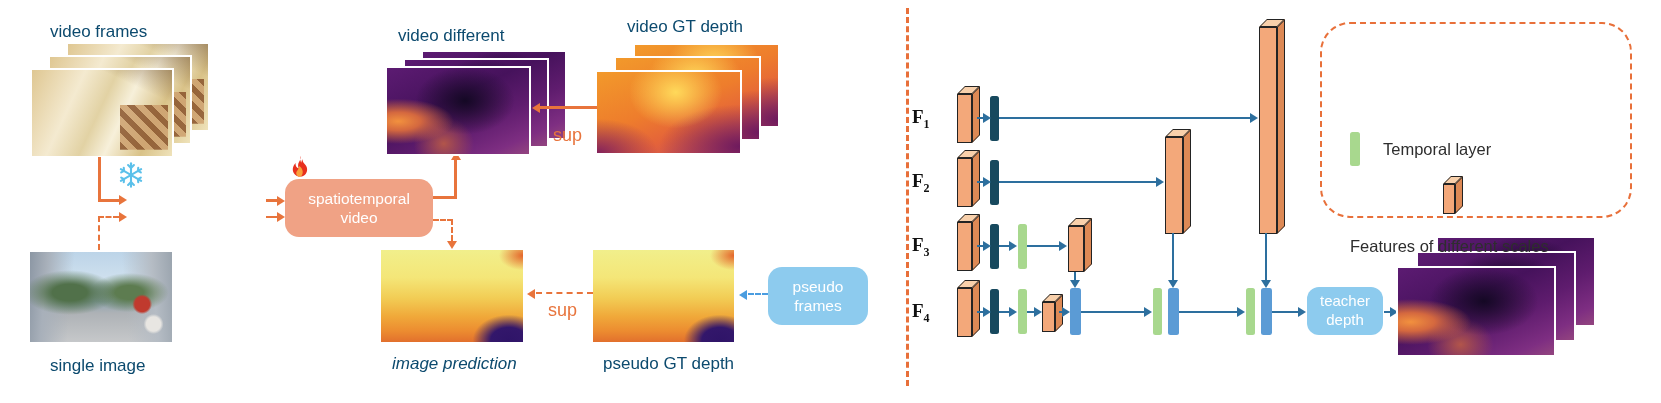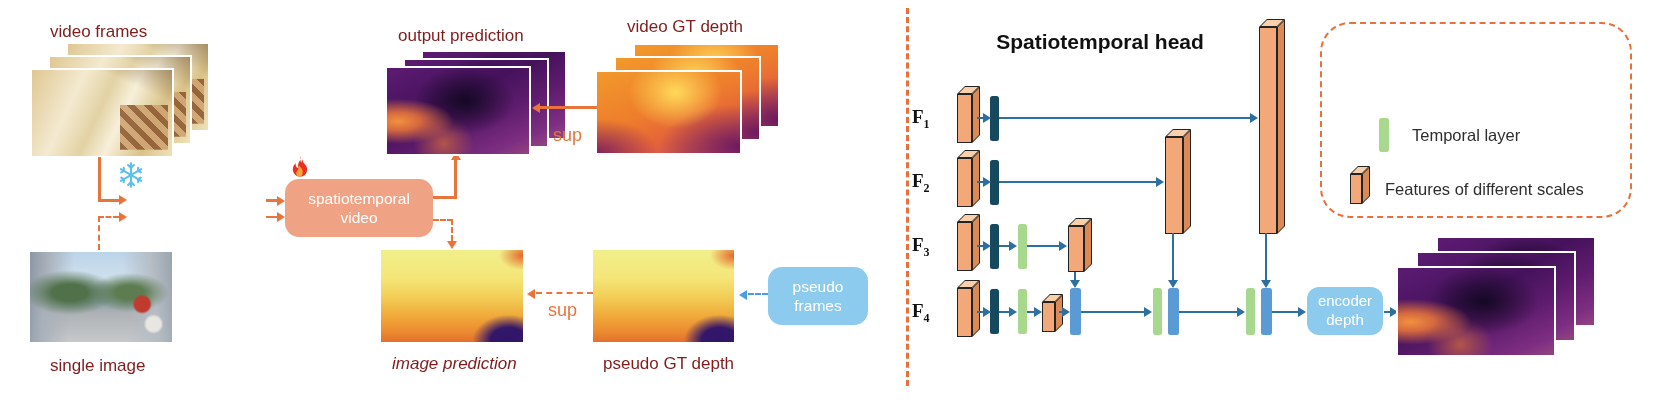--- a/index.html
+++ b/index.html
@@ -1,19 +1,19 @@
 <!DOCTYPE html>
 <html><head>
 <meta charset="utf-8">
 <style>
   html,body{margin:0;padding:0;background:#fff;}
   #canvas{position:relative;width:1661px;height:403px;background:#ffffff;overflow:hidden;
           font-family:"Liberation Sans",sans-serif;}
   .abs{position:absolute;}
-  .lbl{position:absolute;font-size:17px;color:#7f1d1d;white-space:nowrap;}
+  .lbl{position:absolute;font-size:17px;color:#0c4a6e;white-space:nowrap;}
   .sup{position:absolute;font-size:18px;color:#e8743c;white-space:nowrap;}
   .title{position:absolute;left:950px;top:30px;width:300px;text-align:center;
          font-size:21px;font-weight:bold;color:#111;}
   
   .block{position:absolute;border-radius:14px;display:flex;flex-direction:column;
          align-items:center;justify-content:center;color:#fff;text-align:center;line-height:1.25;}
   .salmon{background:#f0a285;}
   .blue{background:#8dcbee;}
   
   .hline{position:absolute;height:3px;background:#e8743c;}
@@ -130,21 +130,21 @@
   </svg>
 
   <div class="hline" style="left:433px;top:196px;width:24px;"></div>
   <div class="vline" style="left:454px;top:160px;height:39px;"></div>
   <div class="au co" style="left:450.5px;top:152px;"></div>
 
   <div class="hdash" style="left:433px;top:218.5px;width:20px;"></div>
   <div class="vdash" style="left:450.5px;top:219px;height:22px;"></div>
   <div class="ad co" style="left:446.5px;top:241px;"></div>
 
-  <span class="lbl" style="left:398px;top:26px;">output prediction</span>
+  <span class="lbl" style="left:398px;top:26px;">video different</span>
   <div>
     <div class="frame tex-depth-dark sep" style="left:423px;top:52px;width:142px;height:86px;"></div>
     <div class="frame tex-depth-dark sep" style="left:405px;top:60px;width:142px;height:86px;"></div>
     <div class="frame tex-depth-dark sep" style="left:387px;top:68px;width:142px;height:86px;"></div>
   </div>
 
   <span class="lbl" style="left:627px;top:17px;">video GT depth</span>
   <div>
     <div class="frame tex-depth-hot sep" style="left:635px;top:45px;width:143px;height:81px;"></div>
     <div class="frame tex-depth-hot sep" style="left:616px;top:58px;width:143px;height:81px;"></div>
@@ -170,21 +170,20 @@
 
   <div class="block blue" style="left:768px;top:267px;width:100px;height:58px;font-size:15.5px;">
     <span>pseudo</span>
     <span>frames</span>
   </div>
   <div class="bdash" style="left:748px;top:293px;width:20px;"></div>
   <div class="al cd" style="left:739px;top:289.5px;"></div>
 
   <div class="divider"></div>
 
-  <div class="title">Spatiotemporal head</div>
 
   <span class="flabel" style="left:912px;top:106px;font-family:Liberation Serif, serif;"><span>F</span><sub>1</sub></span>
   <span class="flabel" style="left:912px;top:170px;"><span>F</span><sub>2</sub></span>
   <span class="flabel" style="left:912px;top:234px;"><span>F</span><sub>3</sub></span>
   <span class="flabel" style="left:912px;top:300px;"><span>F</span><sub>4</sub></span>
 
   <div class="cube" style="left:957px;top:94px;width:13px;height:47px;">
       <div class="ct"></div>
       <div class="cs"></div>
     </div>
@@ -265,38 +264,38 @@
   <div class="ar cb" style="left:1237px;top:307px;"></div>
   <div class="shl" style="left:1272px;top:311px;width:27px;"></div>
   <div class="ar cb" style="left:1298px;top:307px;"></div>
 
   <div class="svl" style="left:1172px;top:233px;height:47px;"></div>
   <div class="ad cb" style="left:1168px;top:280px;"></div>
   <div class="svl" style="left:1265px;top:233px;height:47px;"></div>
   <div class="ad cb" style="left:1261px;top:280px;"></div>
 
   <div class="block blue" style="left:1307px;top:287px;width:76px;height:48px;font-size:15px;border-radius:12px;">
-    <span>encoder</span>
+    <span>teacher</span>
     <span>depth</span>
   </div>
   <div class="shl" style="left:1384px;top:311px;width:8px;"></div>
   <div class="ar cb" style="left:1390px;top:307px;"></div>
 
   <div>
     <div class="frame tex-depth-dark sep" style="left:1438px;top:238px;width:156px;height:87px;"></div>
     <div class="frame tex-depth-dark sep" style="left:1418px;top:253px;width:156px;height:87px;"></div>
     <div class="frame tex-depth-dark sep" style="left:1398px;top:268px;width:156px;height:87px;"></div>
   </div>
 
   <div class="legend">
-    <div class="lrow" style="top:94px;margin-left:29px;">
+    <div class="lrow" style="top:108px;">
       <span class="bar tmp rel" style="position:relative;width:10px;height:34px;display:inline-block;"></span>
       <span class="txt">Temporal layer</span>
     </div>
-    <div class="lrow" style="top:150px;">
+    <div class="lrow" style="top:160px;flex-direction:column;">
       <span class="cube rel" style="width:10px;height:28px;display:inline-block;">
           <span class="ct" style="position:absolute;"></span>
           <span class="cs" style="position:absolute;"></span>
         </span>
       <span class="txt">Features of different scales</span>
     </div>
   </div>
 
 </div>
 

